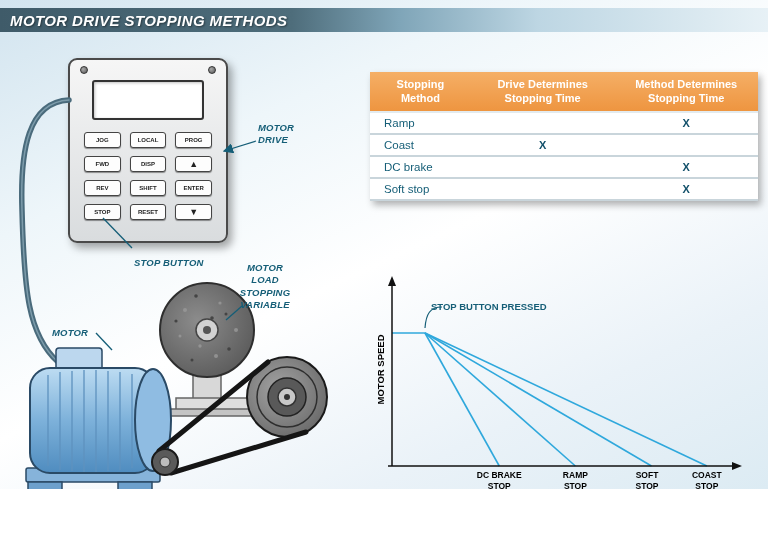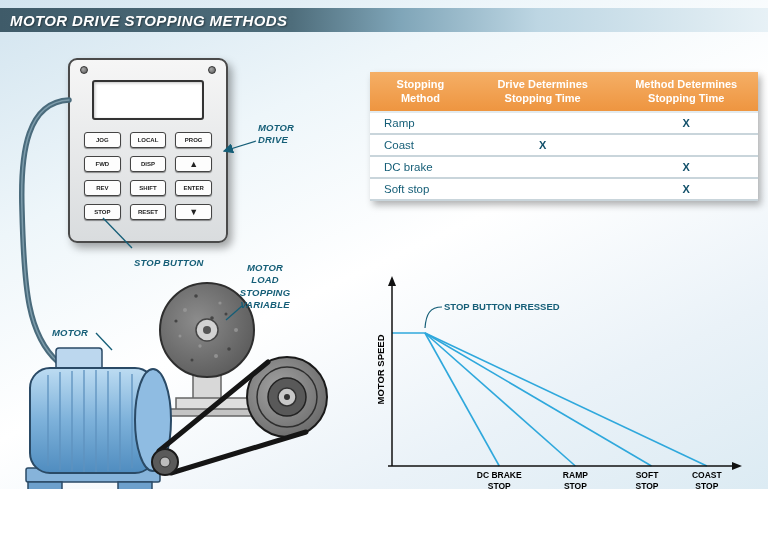--- a/index.html
+++ b/index.html
@@ -79,21 +79,21 @@
   }
   .x-axis-label {
     position:absolute; left:163px; top:240px; width:80px; text-align:center;
     font-weight:bold; font-size:9.5px; color:#000;
   }
   .y-axis-label {
     position:absolute; left:-52px; top:96px; width:120px; text-align:center;
     font-weight:bold; font-size:9.5px; color:#000; transform:rotate(-90deg);
   }
   .chart-annotation {
-    position:absolute; left:72px; top:33px; font-weight:bold; font-size:9.5px;
+    position:absolute; left:59px; top:33px; font-weight:bold; font-size:9.5px;
     color:#155e77; white-space:nowrap;
   }
 </style>
 </head>
 <body>
 
 <div class="page">
 
   <div class="title-bar">
     <span>MOTOR DRIVE STOPPING METHODS</span>

